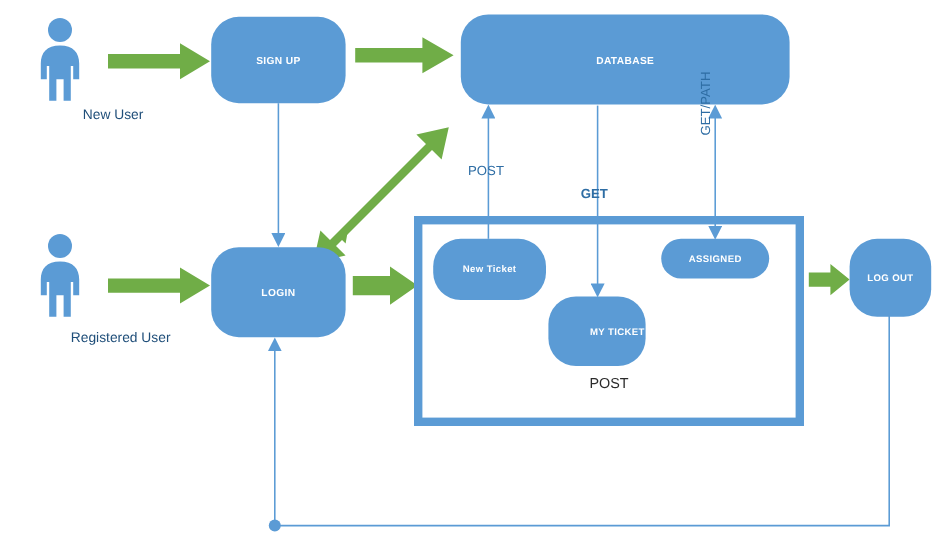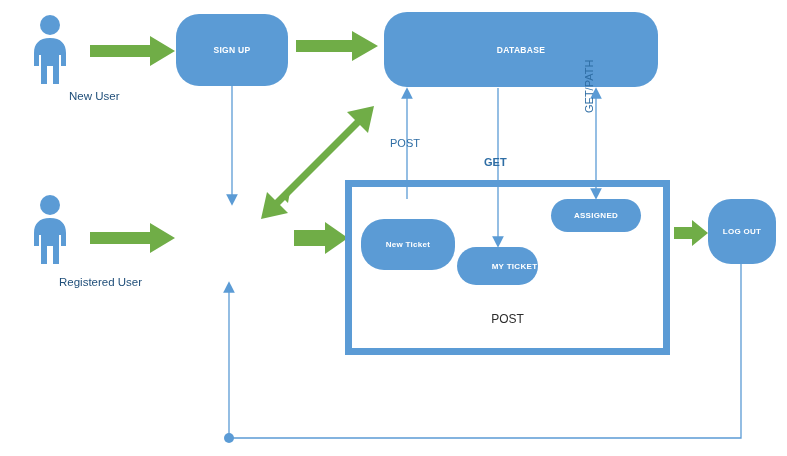--- a/index.html
+++ b/index.html
@@ -34,22 +34,22 @@
     font-weight: bold;
     letter-spacing: 0.3px;
     text-align: left;
     box-sizing: border-box;
     border-radius: 23px;
   }
   .node-signup   { left: 176px; top: 14px;  width: 112px; height: 72px;  font-size: 8.5px; }
   .node-database { left: 384px; top: 12px;  width: 274px; height: 75px;  font-size: 8.5px; }
   .node-login    { left: 176px; top: 206px; width: 112px; height: 75px;  font-size: 8.5px; }
   .node-logout   { left: 708px; top: 199px; width: 68px;  height: 65px;  font-size: 8px;   }
-  .node-newticket{ left: 361px; top: 199px; width: 94px;  height: 51px;  font-size: 8px; margin-top: 20px;   }
-  .node-myticket { left: 457px; top: 247px; width: 81px;  height: 38px;  font-size: 8px; padding-left: 34px;   }
+  .node-newticket{ left: 361px; top: 199px; width: 94px;  height: 51px;  font-size: 8px;   }
+  .node-myticket { left: 457px; top: 247px; width: 81px;  height: 58px;  font-size: 8px; padding-left: 34px;   }
   .node-assigned { left: 551px; top: 199px; width: 90px;  height: 33px;  font-size: 8px;   }
 
   .home-container {
     position: absolute;
     left: 345px;
     top: 180px;
     width: 325px;
     height: 175px;
     border: 7px solid #5b9bd5;
     background: transparent;
@@ -189,20 +189,21 @@
     <circle cx="24" cy="11" r="10" fill="#5b9bd5"></circle>
     <path d="M24,24 C13,24 8,30 8,39 L8,52 L13,52 L13,41 L15,41 L15,70 L21,70 L21,52 L27,52 L27,70 L33,70 L33,41 L35,41 L35,52 L40,52 L40,39 C40,30 35,24 24,24 Z" fill="#5b9bd5"></path>
   </svg>
   <div class="person-label label-registered">Registered User</div>
 
   <div class="home-container"></div>
   <div class="home-label">POST</div>
 
   <div class="node-box node-signup">SIGN UP</div>
   <div class="node-box node-database">DATABASE</div>
+  <div class="node-box node-login">LOGIN</div>
   <div class="node-box node-logout">LOG OUT</div>
   <div class="node-box node-newticket">New Ticket</div>
   <div class="node-box node-myticket">MY TICKET</div>
   <div class="node-box node-assigned">ASSIGNED</div>
 
   <div class="edge-label label-post">POST</div>
   <div class="edge-label label-get">GET</div>
   <div class="edge-label label-getpath">GET/PATH</div>
   <div class="jwt-label">JWT</div>
 

